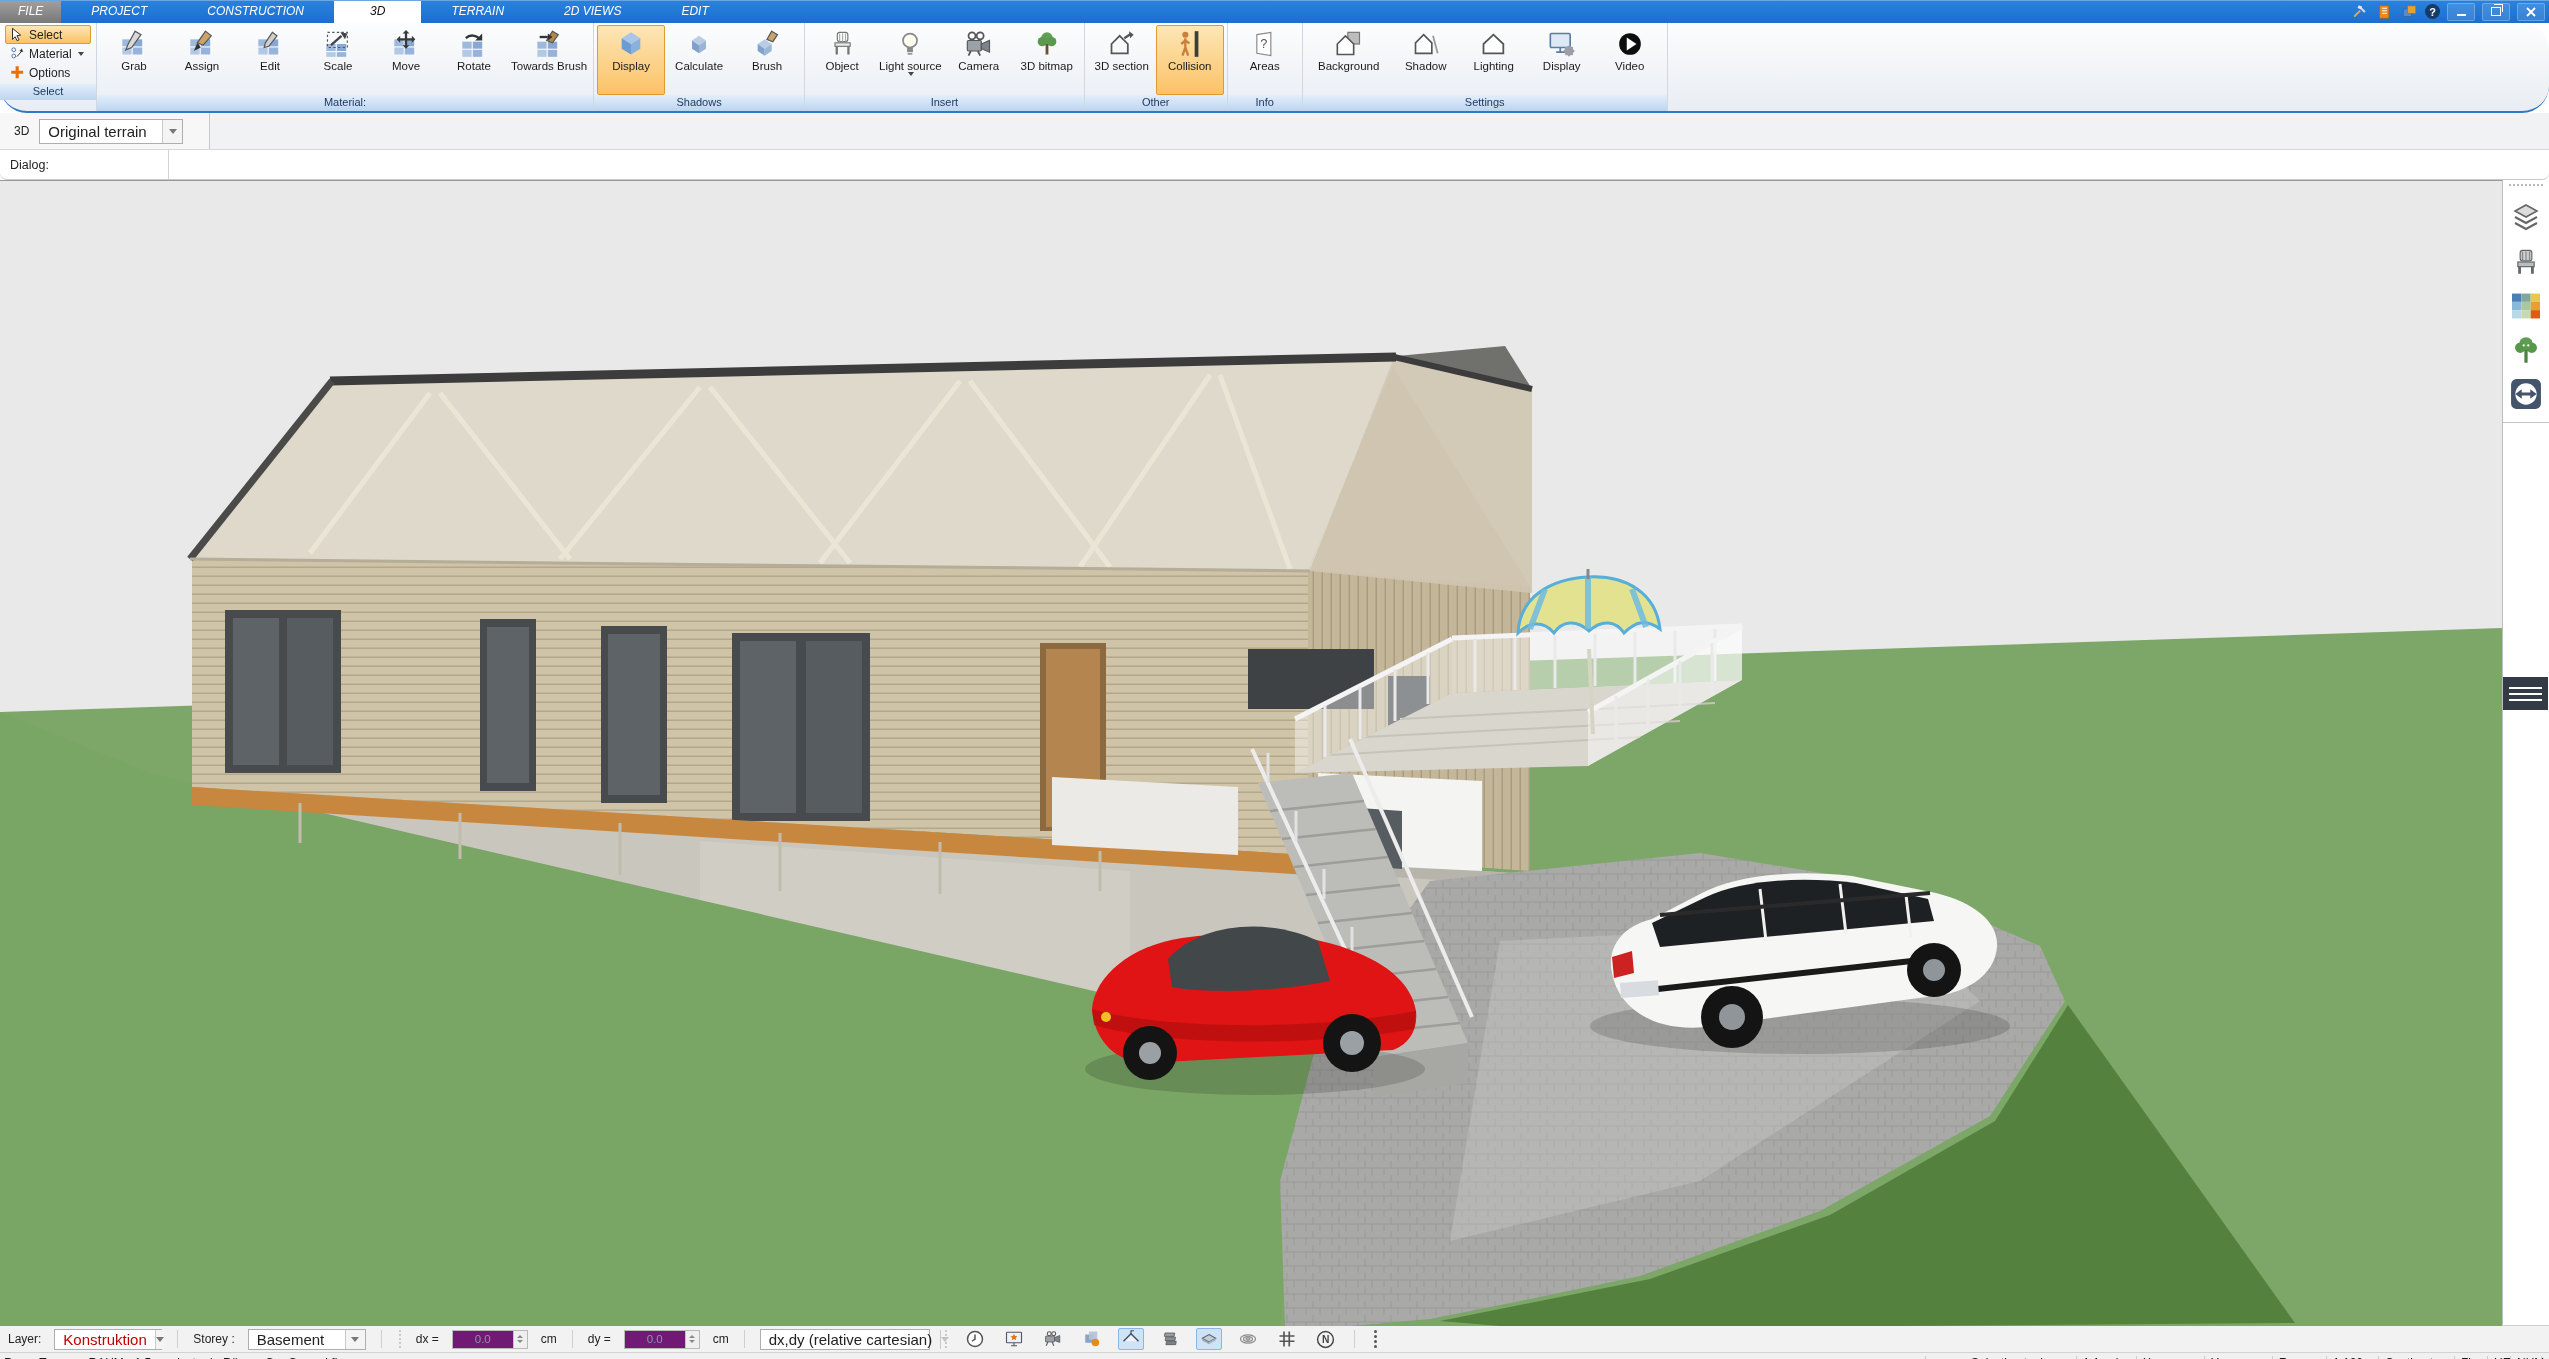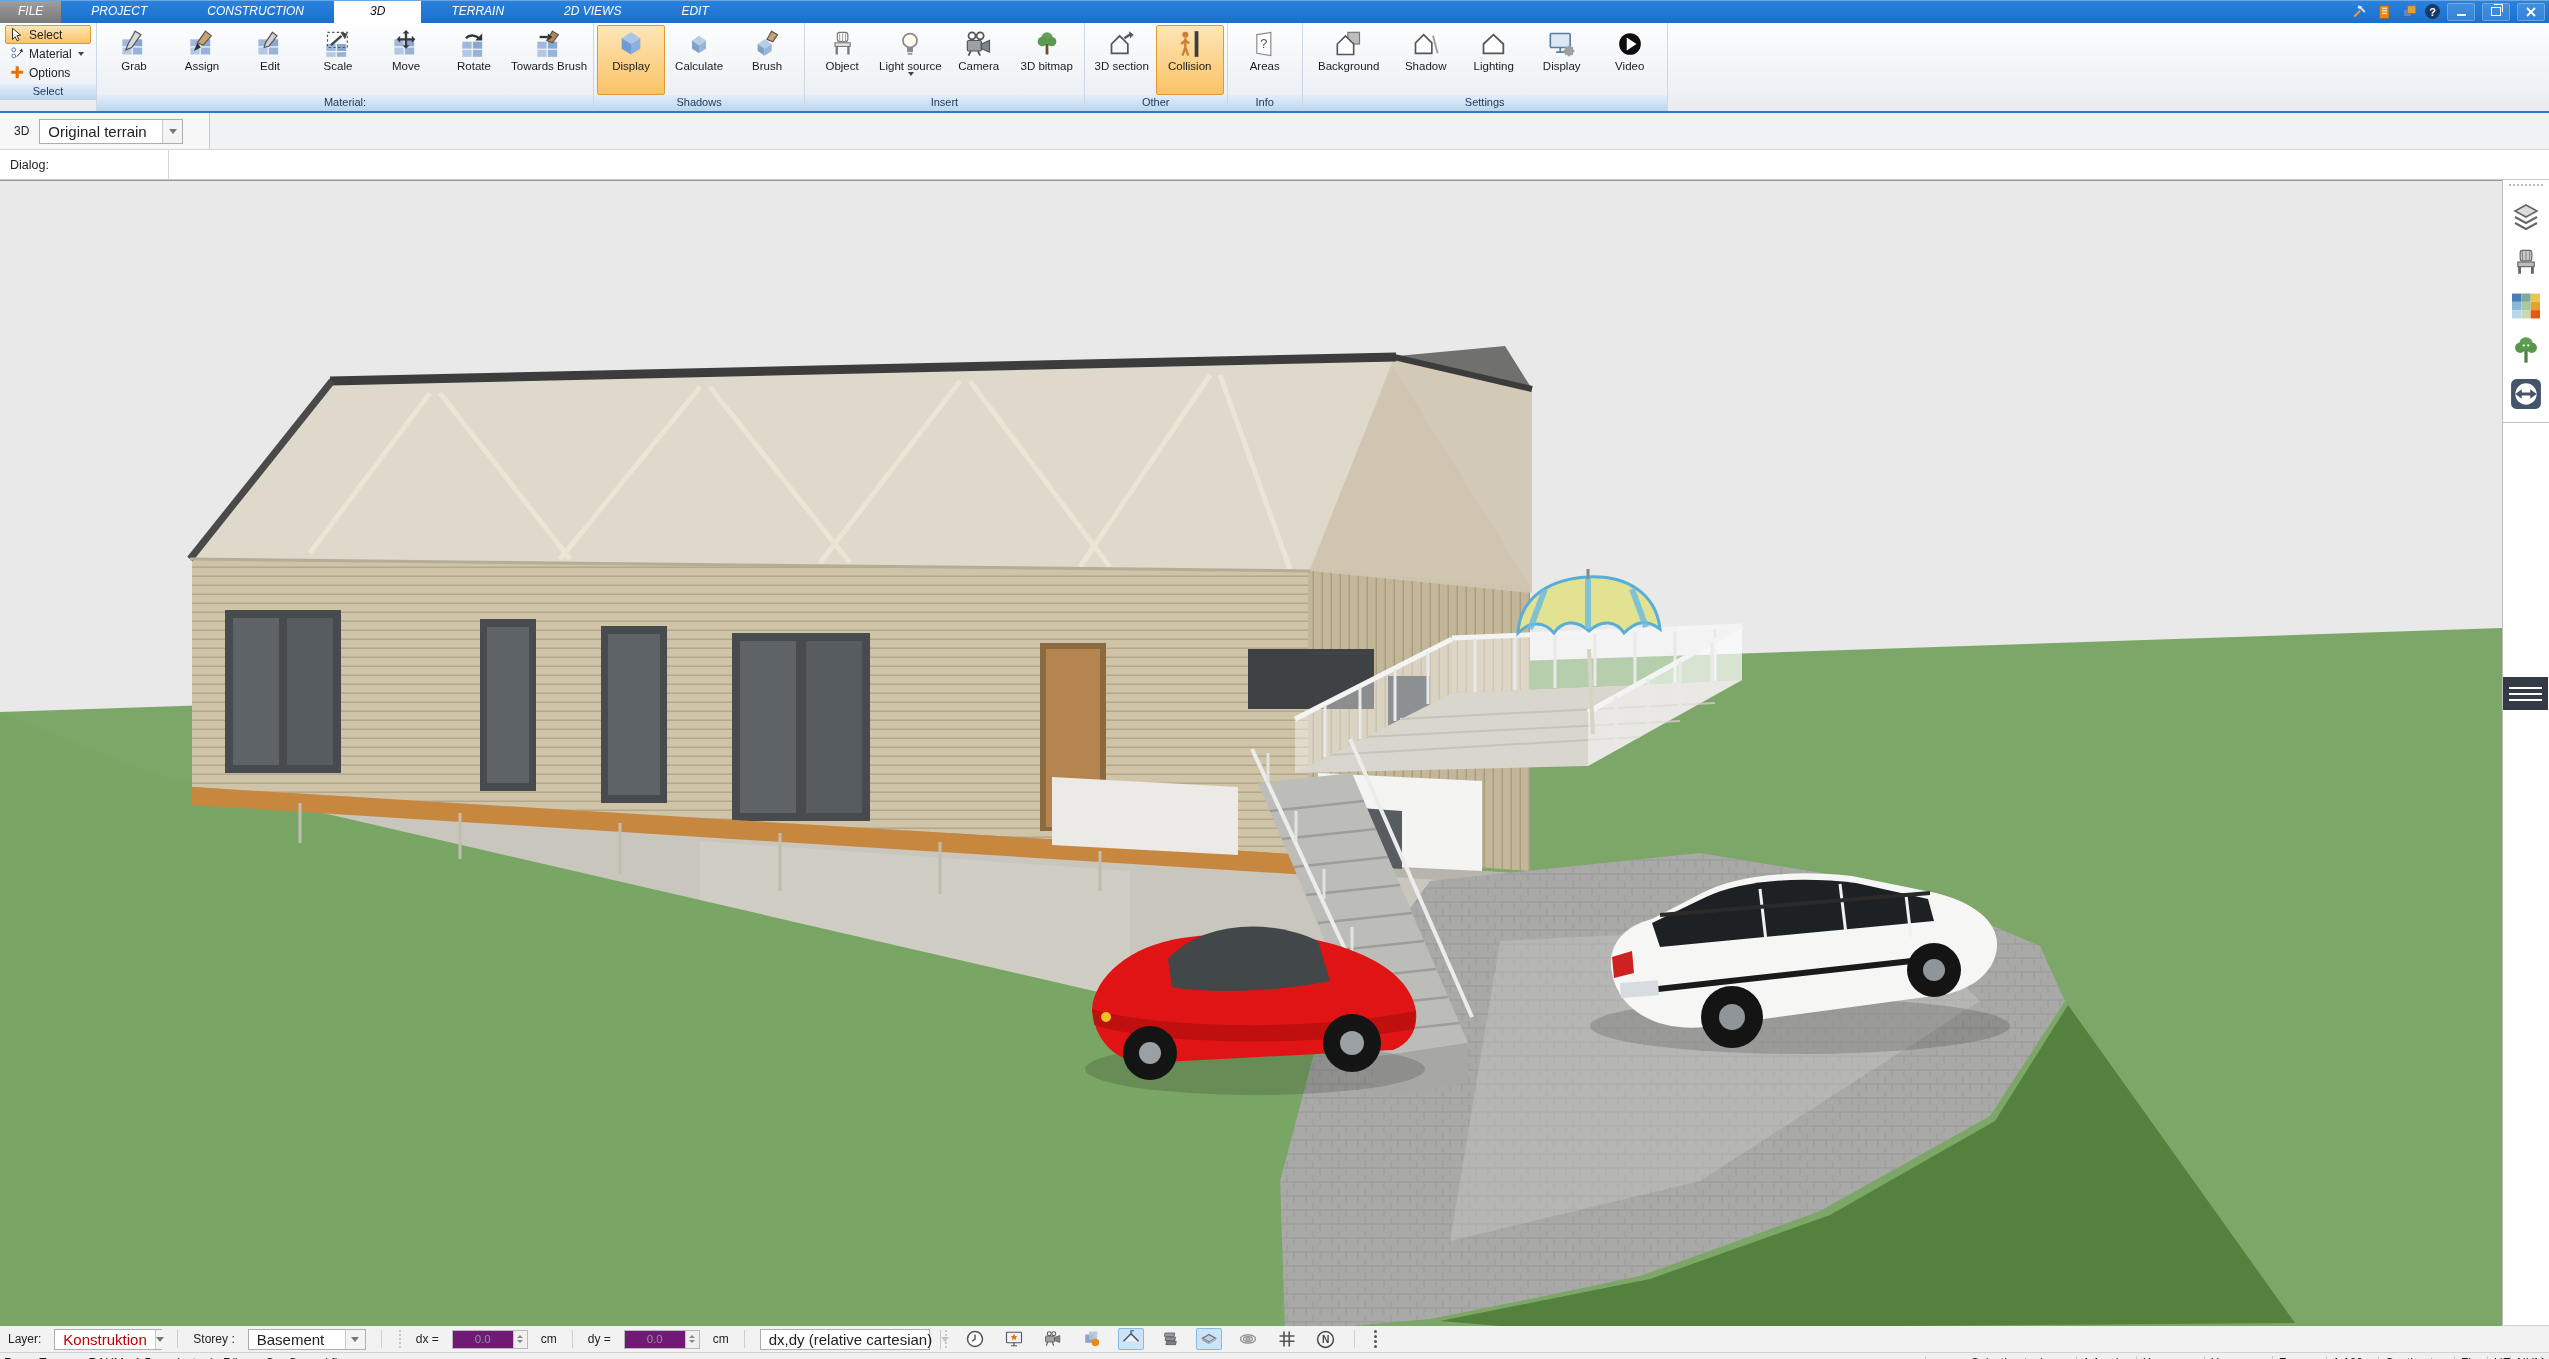--- a/index.html
+++ b/index.html
@@ -12,41 +12,41 @@
   .tab.file{background:linear-gradient(#9f9f9f,#787878);padding:0 18px;}
   .tab.active{background:#fff;color:#111;padding:0 36px;}
   .tb-icons{position:absolute;right:4px;top:0;height:21px;display:flex;align-items:center;gap:7px;}
   .tb-ic{width:18px;height:16px;display:flex;align-items:center;justify-content:center;}
   .winbtn{width:26px;height:16px;display:flex;align-items:center;justify-content:center;background:rgba(255,255,255,.12);border:1px solid rgba(255,255,255,.25);border-radius:2px;}
   .minbar{width:9px;height:2px;background:#fff;margin-top:6px;}
   .restsq{width:8px;height:7px;border:1.5px solid #fff;position:relative;background:transparent;}
   .restsq:before{content:"";position:absolute;left:2px;top:-4px;width:8px;height:7px;border:1.5px solid #fff;border-bottom:none;border-left:none;}
   .helpcirc{width:15px;height:15px;border-radius:50%;background:#173a66;color:#fff;font-size:11px;font-weight:bold;display:flex;align-items:center;justify-content:center;}
   
-  .ribbon{height:88px;background:linear-gradient(#fcfdfe,#e9edf2);border-bottom:2px solid #2e7ac6;display:flex;align-items:stretch;}
+  .ribbon{height:88px;background:linear-gradient(#fcfdfe,#e9edf2);border-bottom:2px solid #2e7ac6;display:flex;align-items:stretch;border-radius:27px;}
   .rgroup{display:flex;flex-direction:column;border-right:1px solid #cdd8e4;}
   .rbody{flex:1;display:flex;align-items:stretch;padding:2px 3px 0 3px;}
   .rlabel{height:16px;background:linear-gradient(#e3eefa,#bdd5ee);font-size:11px;color:#17365d;text-align:center;line-height:15px;overflow:hidden;}
   .rbtn{min-width:62px;display:flex;flex-direction:column;align-items:center;padding:2px 2px 0 2px;border:1px solid transparent;border-radius:2px;}
   .rbtn .ric{height:32px;display:flex;align-items:center;justify-content:center;}
   .rbtn .lab{font-size:11.5px;line-height:12px;text-align:center;color:#1a1a1a;white-space:normal;}
   .rbtn.active{background:linear-gradient(#fde6b6,#fbc266);border-color:#e09a2f;}
   .selcol{display:flex;flex-direction:column;justify-content:space-around;padding:2px 5px;min-width:86px;}
   .selrow{display:flex;align-items:center;gap:4px;font-size:12px;padding:1px 4px;border:1px solid transparent;border-radius:2px;}
   .selrow.active{background:linear-gradient(#fde6b6,#fbc266);border-color:#e09a2f;}
   .dda{width:0;height:0;border-left:3.5px solid transparent;border-right:3.5px solid transparent;border-top:4px solid #444;margin-left:2px;}
   
   .viewrow{height:36px;background:#f1f2f3;border-bottom:1px solid #d6d6d6;display:flex;align-items:stretch;}
   .viewpanel{width:195px;border-right:1px solid #c9c9c9;display:flex;align-items:center;gap:10px;padding:0 0 0 14px;background:#f7f7f7;}
   .combo{background:#fff;border:1px solid #aeaeae;height:23px;display:flex;align-items:center;}
   .combo .val{padding:0 8px;font-size:15px;color:#222;flex:1;white-space:nowrap;}
   .combo .cbtn{width:19px;height:100%;border-left:1px solid #c9c9c9;display:flex;align-items:center;justify-content:center;background:#f4f4f4;}
   .chev{width:0;height:0;border-left:4px solid transparent;border-right:4px solid transparent;border-top:5px solid #777;}
   .chev.dis{border-top-color:#c2c2c2;}
-  .dialogrow{height:29px;background:#fff;border-bottom:1px solid #c9c9c9;display:flex;align-items:center;}
+  .dialogrow{height:29px;background:#fff;border-bottom:1px solid #c9c9c9;display:flex;align-items:center;border-radius:7px;}
   .dialoglab{width:158px;height:100%;border-right:1px solid #d4d4d4;display:flex;align-items:center;padding-left:10px;font-size:12.5px;color:#222;}
   
   .main{display:flex;height:1145px;}
   .viewport{width:2502px;height:1145px;position:relative;background:#e9e9e9;border-top:1px solid #9a9a9a;overflow:hidden;}
   .sidebar{width:46px;background:#fff;border-left:1px solid #bdbdbd;position:relative;}
   .sb-grip{height:8px;margin:4px 6px 2px 6px;border-top:2px dotted #b9b9b9;}
   .sb-panel{display:flex;flex-direction:column;align-items:center;gap:12px;padding:6px 0 12px 0;border-bottom:1px solid #c2c2c2;}
   .sb-btn{width:34px;height:32px;display:flex;align-items:center;justify-content:center;}
   .sb-handle{position:absolute;top:497px;left:0;width:45px;height:33px;background:#333b46;display:flex;flex-direction:column;justify-content:center;gap:4px;padding:0 6px;box-sizing:border-box;}
   .sb-handle i{display:block;height:2px;background:#fff;}

